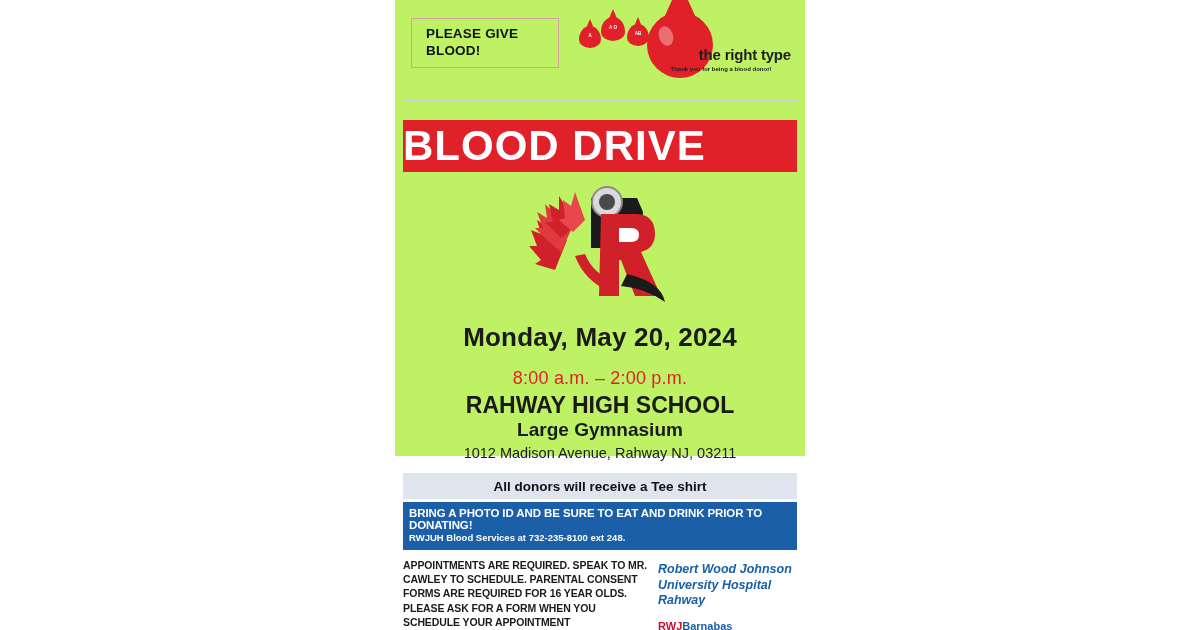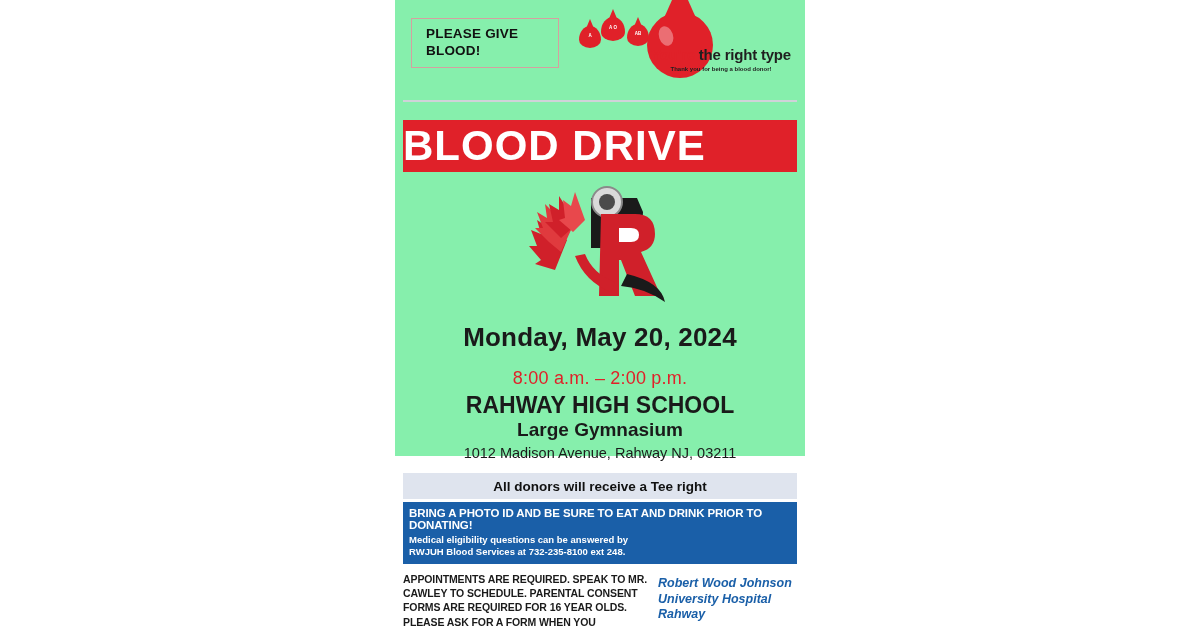--- a/index.html
+++ b/index.html
@@ -11,21 +11,21 @@
     font-family: "Liberation Sans", sans-serif;
     overflow: hidden;
   }
 
   .poster {
     position: absolute;
     left: 395px;
     top: 0;
     width: 410px;
     height: 456px;
-    background: #86efac;
+    background: #bef264;
   }
 
   
   .top-row {
     position: relative;
     height: 100px;
     border-bottom: 2px solid #cfd3d8;
     margin: 0 8px;
   }
 
@@ -350,26 +350,25 @@
 
   <div class="details">
     <div class="date">Monday, May 20, 2024</div>
     <div class="time">8:00 a.m. – 2:00 p.m.</div>
     <div class="place">RAHWAY HIGH SCHOOL</div>
     <div class="room">Large Gymnasium</div>
     <div class="addr">1012 Madison Avenue, Rahway NJ, 03211</div>
   </div>
 
   <div class="tee-strip">
-    <div class="txt">All donors will receive a Tee right</div>
+    <div class="txt">All donors will receive a Tee shirt</div>
   </div>
 
   <div class="blue-strip">
     <div class="l1">BRING A PHOTO ID AND BE SURE TO EAT AND DRINK PRIOR TO DONATING!</div>
-    <div class="l2">Medical eligibility questions can be answered by</div>
     <div class="l3">RWJUH Blood Services at 732-235-8100 ext 248.</div>
   </div>
 
   <div class="bottom">
     <div class="appointments">APPOINTMENTS ARE  REQUIRED. SPEAK TO MR. CAWLEY TO SCHEDULE. PARENTAL CONSENT FORMS ARE REQUIRED FOR 16 YEAR OLDS. PLEASE ASK FOR A FORM WHEN YOU SCHEDULE YOUR APPOINTMENT</div>
 
     <div class="rwj">
       <div class="name">Robert Wood Johnson University Hospital Rahway</div>
       <div class="barnabas"><span class="rwj-red">RWJ</span><span>Barnabas</span></div>
 

